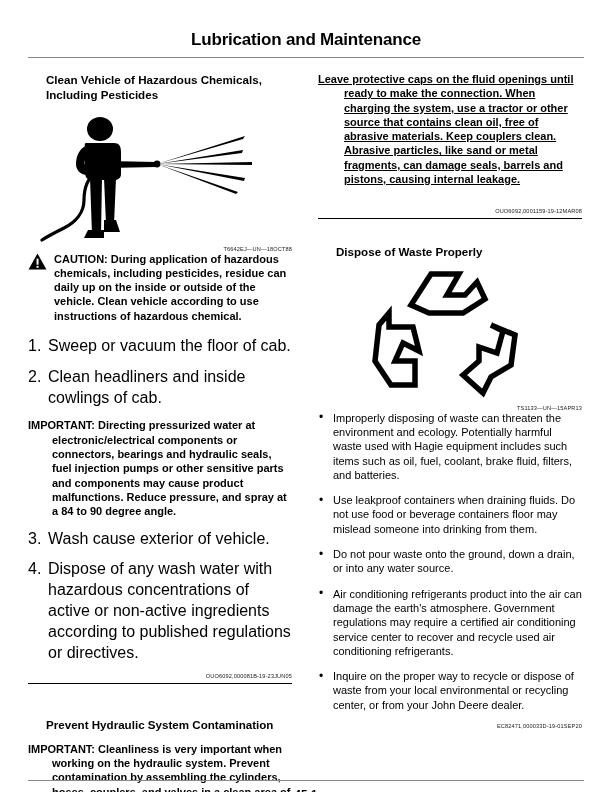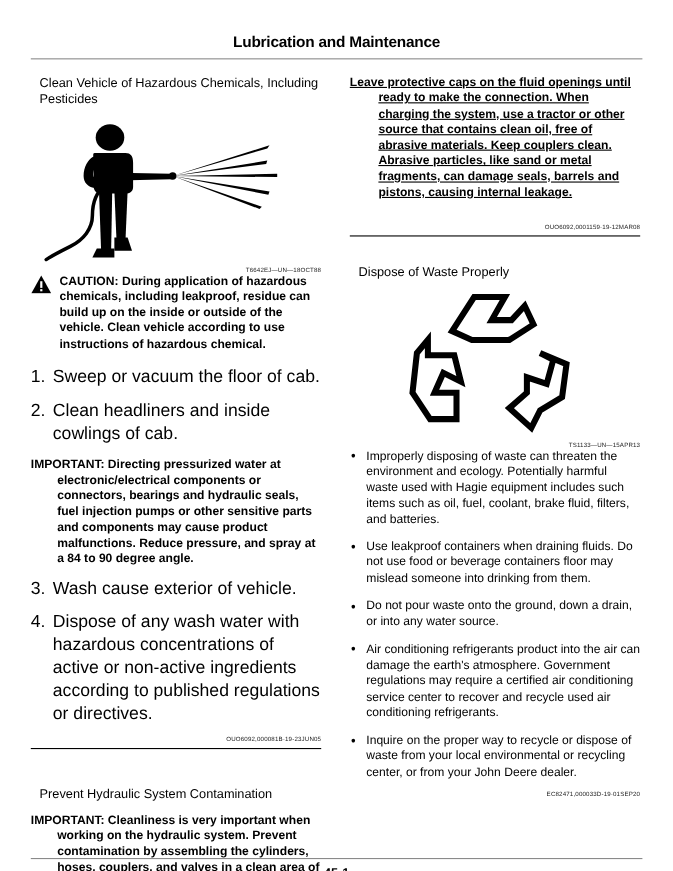--- a/index.html
+++ b/index.html
@@ -18,21 +18,21 @@
   .page {
     position: relative;
     width: 612px;
     height: 792px;
     box-sizing: border-box;
     padding: 0 28px;
   }
   
   .page-title {
     text-align: center;
-    font-size: 14px;
+    font-size: 17px;
     font-weight: bold;
     letter-spacing: -0.2px;
     margin: 30px 0 0 0;
     padding-bottom: 7px;
   }
   .title-rule {
     border-bottom: 1px solid #8a8a8a;
     margin-bottom: 14px;
   }
   
@@ -41,23 +41,23 @@
     gap: 26px;
     align-items: flex-start;
   }
   .col {
     width: 264px;
     flex: 0 0 264px;
   }
   
   h2.sec-title {
     font-size: 11.6px;
-    font-weight: normal;
+    font-weight: bold;
     line-height: 1.32;
-    margin: 0 0 9px 8px;
+    margin: 0 0 9px 18px;
   }
   p.body {
     font-size: 11px;
     line-height: 1.30;
     margin: 0 0 10px 0;
   }
   p.bold {
     font-weight: bold;
   }
   .hang {
@@ -213,21 +213,21 @@
       </div>
 
       <p class="fig-code">T6642EJ—UN—18OCT88</p>
 
       <div class="caution">
         <svg class="tri" viewBox="0 0 20 18">
           <path d="M10,0.5 L19.5,17.5 L0.5,17.5 Z" fill="#000"></path>
           <rect x="9" y="6" width="2.1" height="6.4" fill="#fff"></rect>
           <rect x="9" y="13.6" width="2.1" height="2.1" fill="#fff"></rect>
         </svg>
-        <p>CAUTION: During application of hazardous chemicals, including leakproof, residue can build up on the inside or outside of the vehicle. Clean vehicle according to use instructions of hazardous chemical.</p>
+        <p>CAUTION: During application of hazardous chemicals, including pesticides, residue can daily up on the inside or outside of the vehicle. Clean vehicle according to use instructions of hazardous chemical.</p>
       </div>
 
 
       <ol class="numlist">
         <li>
           <span class="num">1.</span><span>Sweep or vacuum the floor of cab.</span>
         </li>
         <li>
           <span class="num">2.</span><span>Clean headliners and inside cowlings of cab.</span>
         </li>

